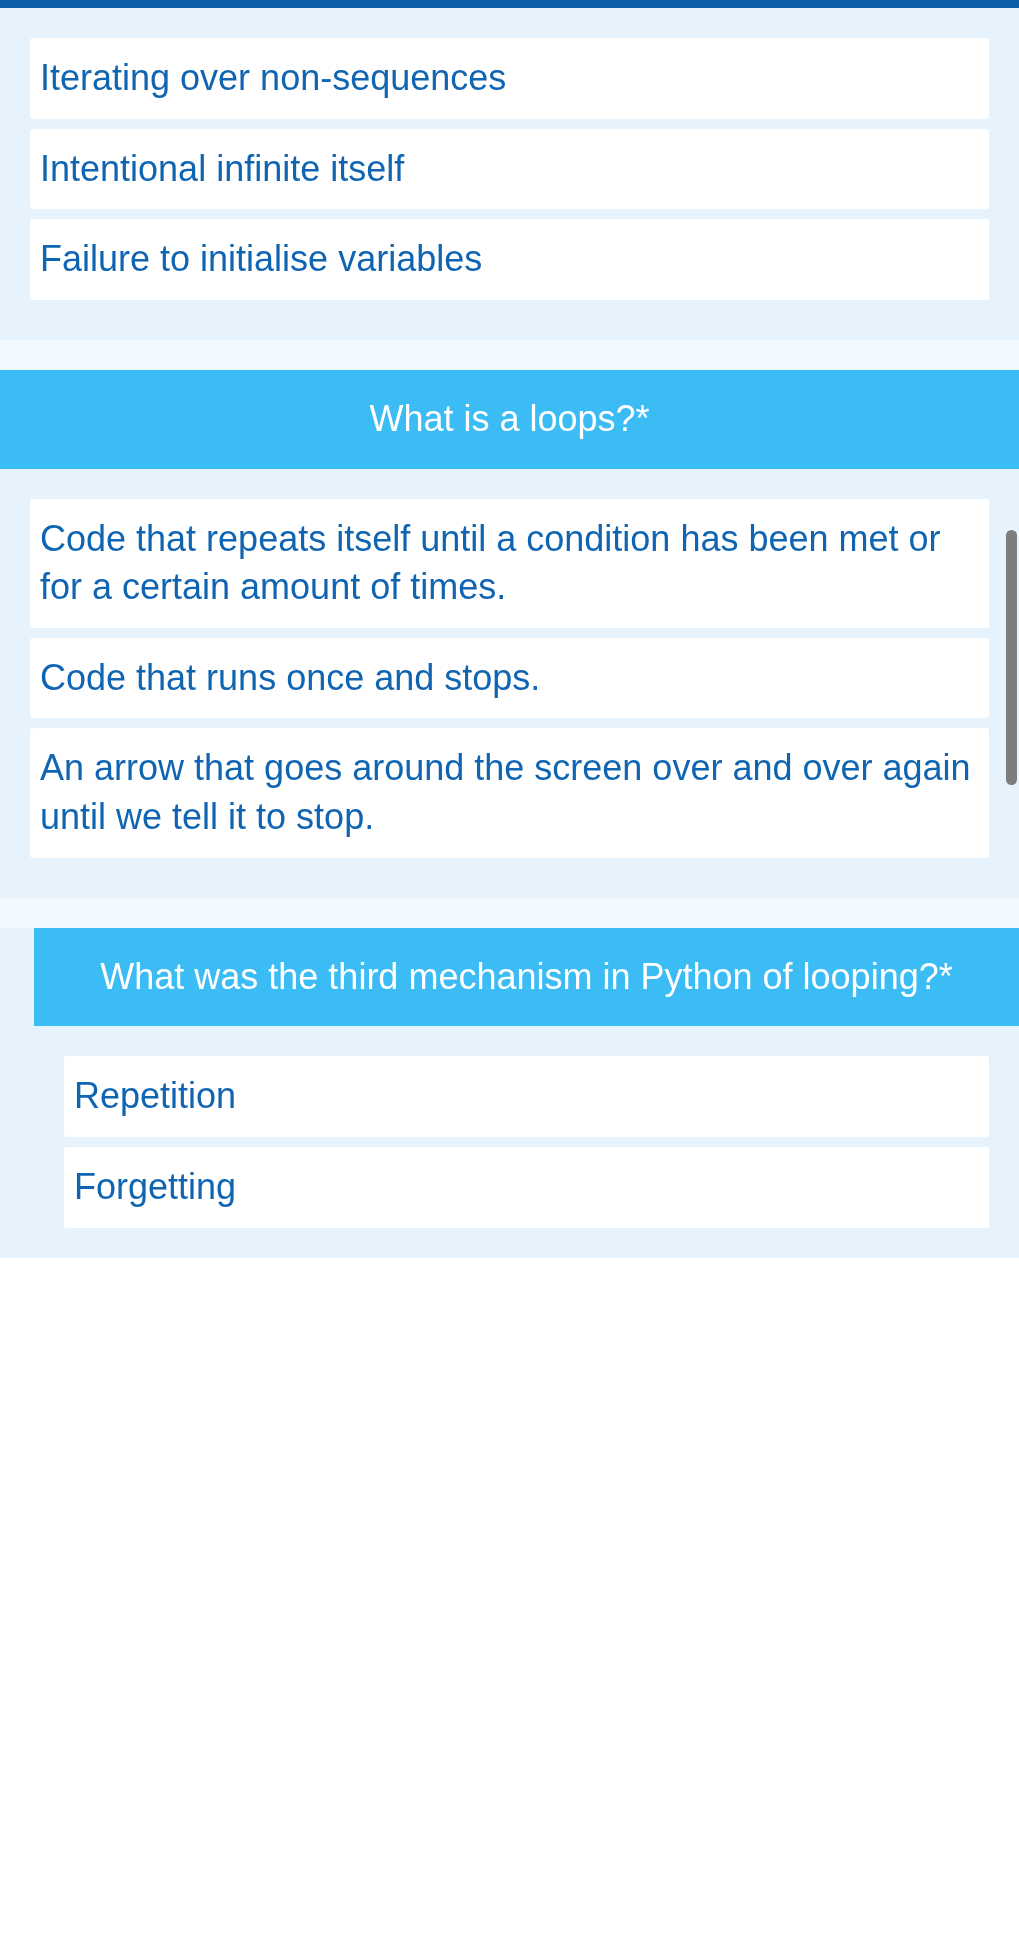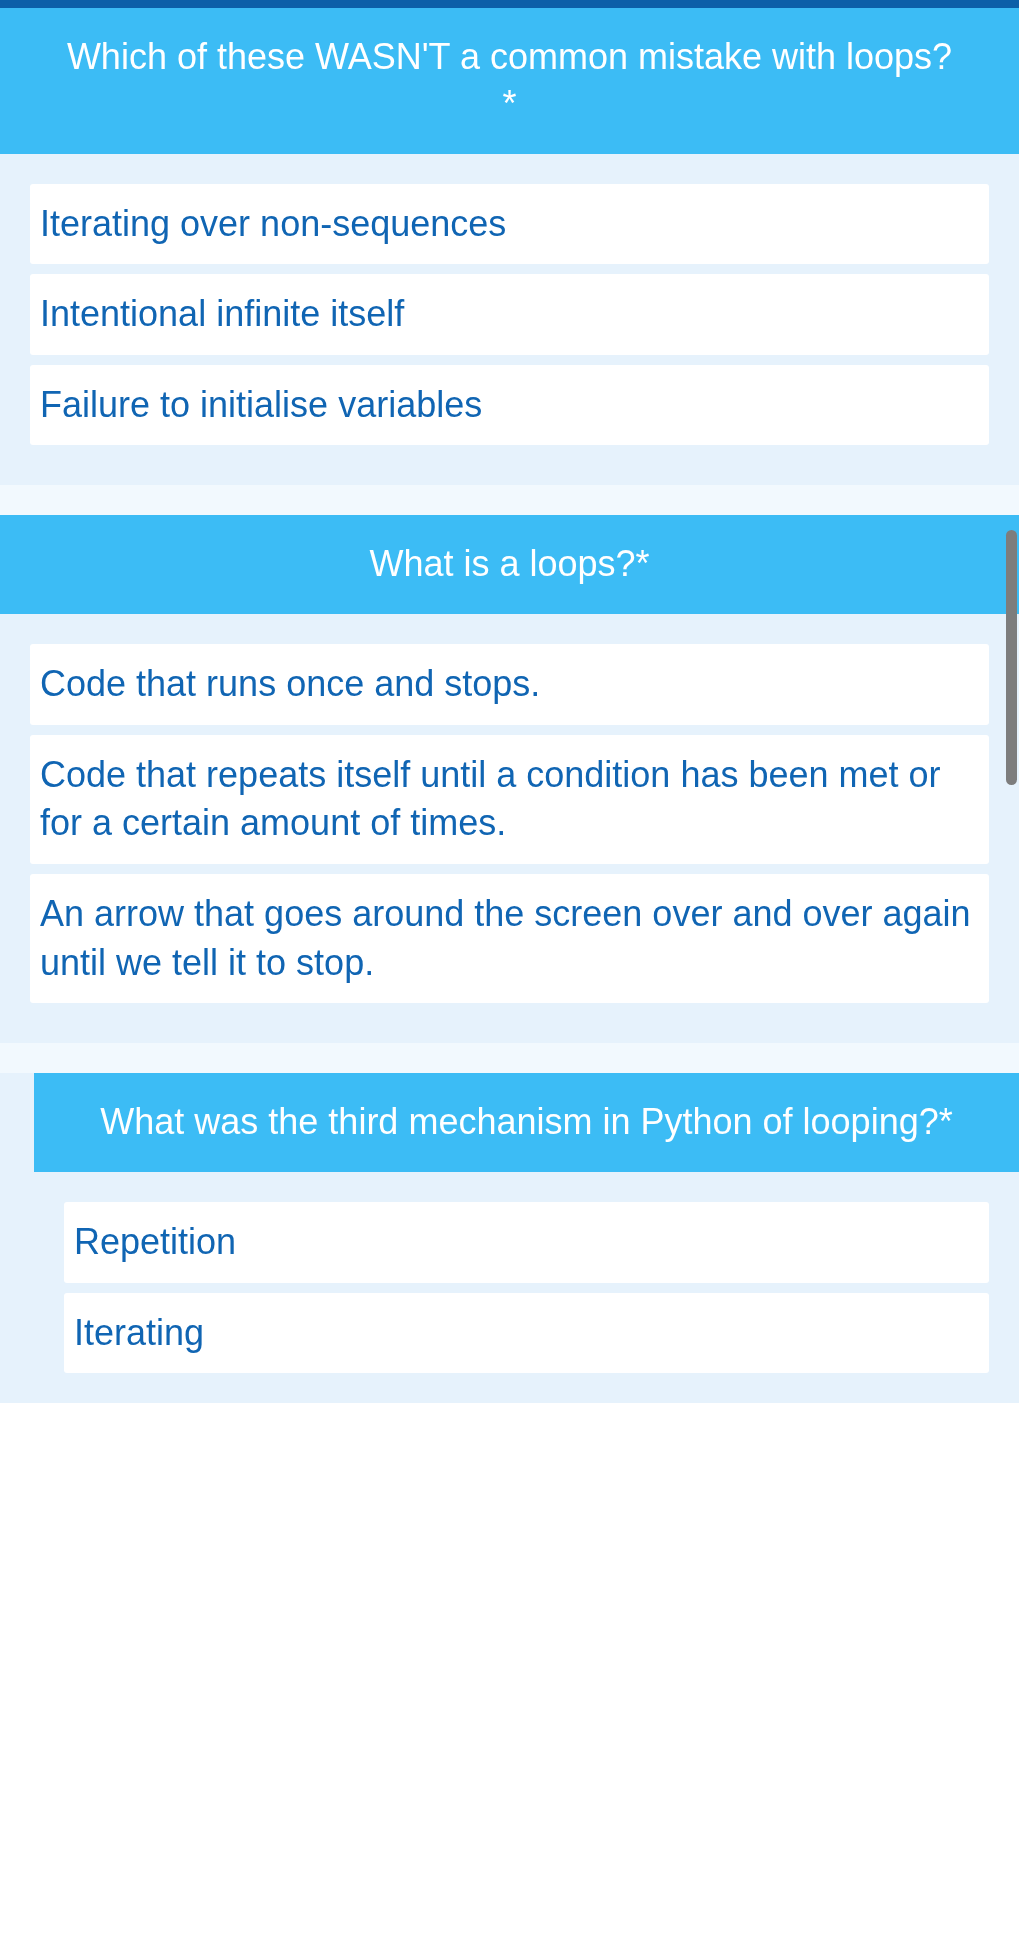--- a/index.html
+++ b/index.html
@@ -58,42 +58,41 @@
     background: #7d7d7d;
     border-radius: 6px;
   }
 </style>
 </head>
 <body>
 
 <div class="top-bar"></div>
 
 <div class="question-block">
-  <div class="question-header">Which of these WASN'T a common mistake with loops?*</div>
   <div class="answers">
     <div class="answer">Iterating over non-sequences</div>
     <div class="answer">Intentional infinite itself</div>
     <div class="answer">Failure to initialise variables</div>
   </div>
 </div>
 
 <div class="gap"></div>
 
 <div class="question-block">
   <div class="question-header">What is a loops?*</div>
   <div class="answers">
+    <div class="answer">Code that repeats itself until a condition has been met or for a certain amount of times.</div>
     <div class="answer">Code that runs once and stops.</div>
-    <div class="answer">Code that repeats itself until a condition has been met or for a certain amount of times.</div>
     <div class="answer">An arrow that goes around the screen over and over again until we tell it to stop.</div>
   </div>
 </div>
 
 <div class="gap"></div>
 
 <div class="question-block" style="padding-bottom:20px;padding-left:34px;">
   <div class="question-header">What was the third mechanism in Python of looping?*</div>
   <div class="answers">
     <div class="answer">Repetition</div>
-    <div class="answer">Iterating</div>
+    <div class="answer">Forgetting</div>
   </div>
 </div>
 
 <div class="scroll-indicator"></div>
 
 </body></html>

